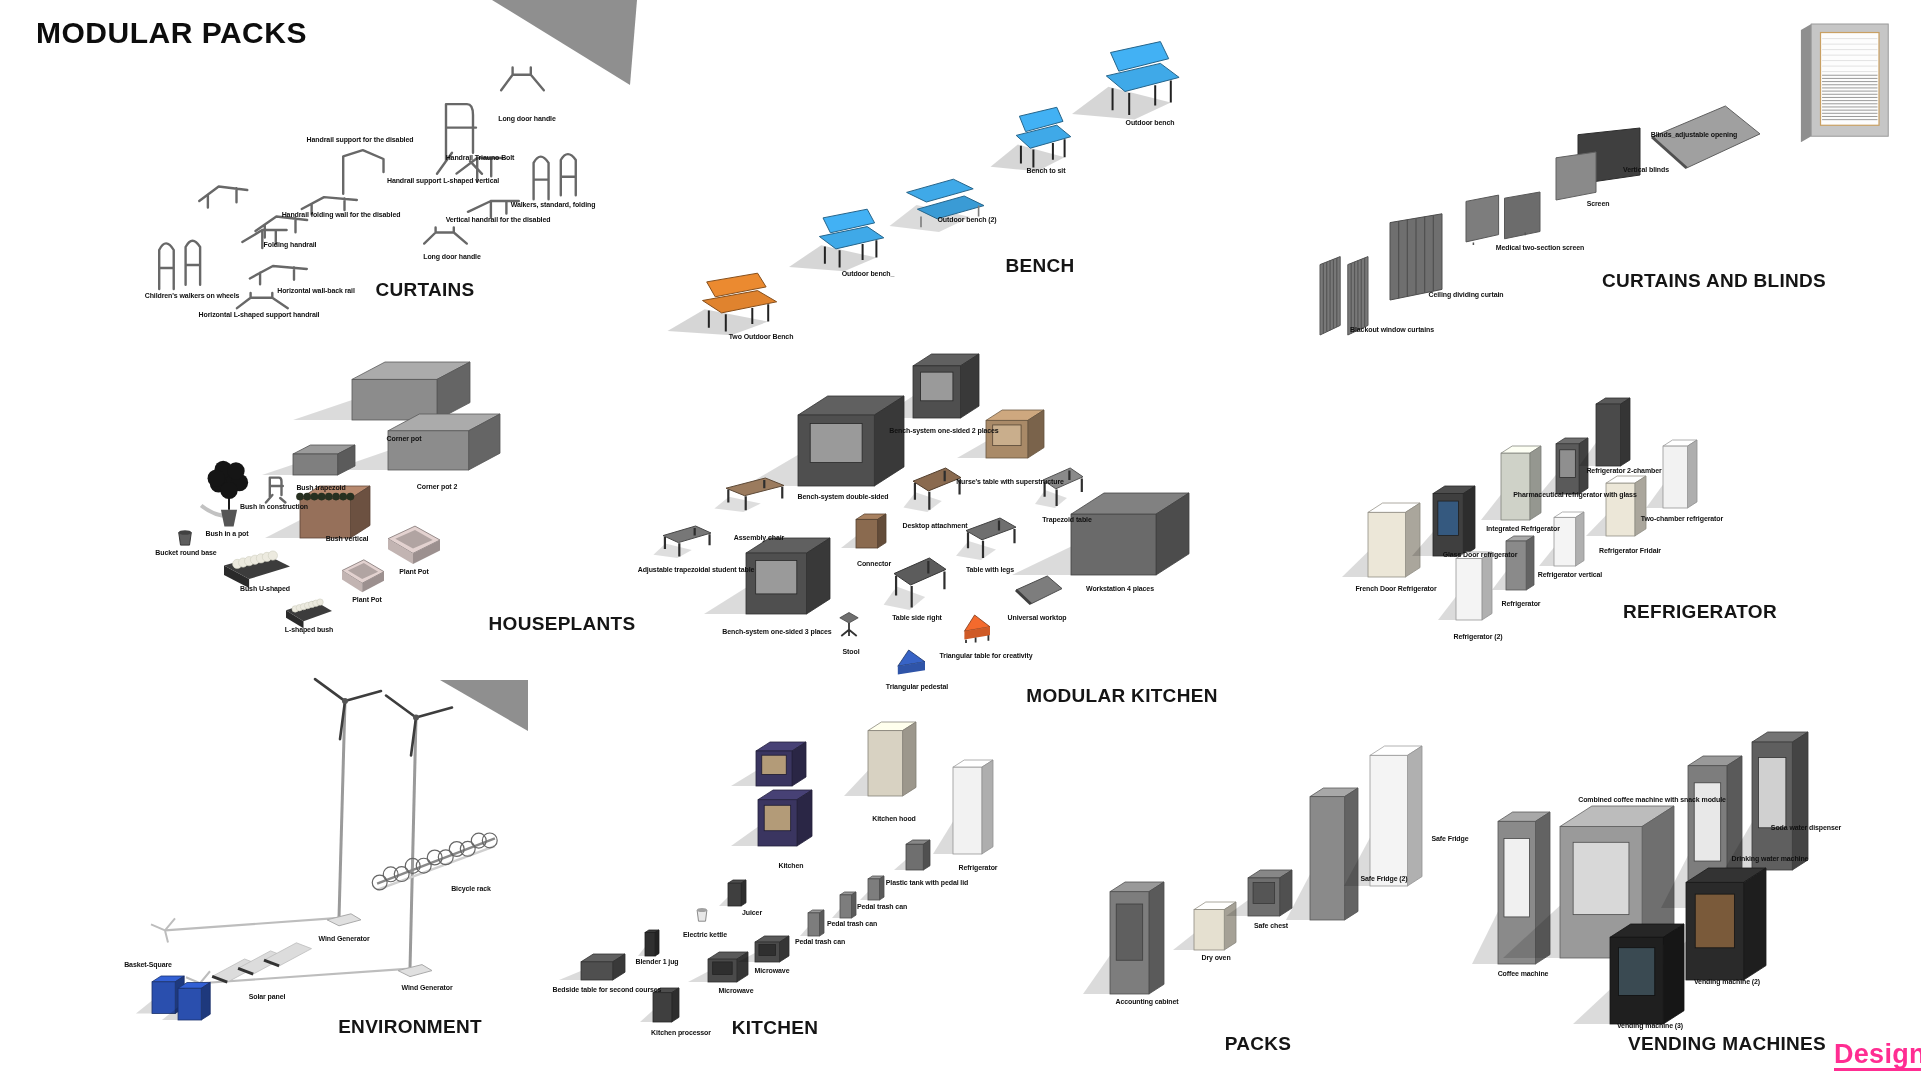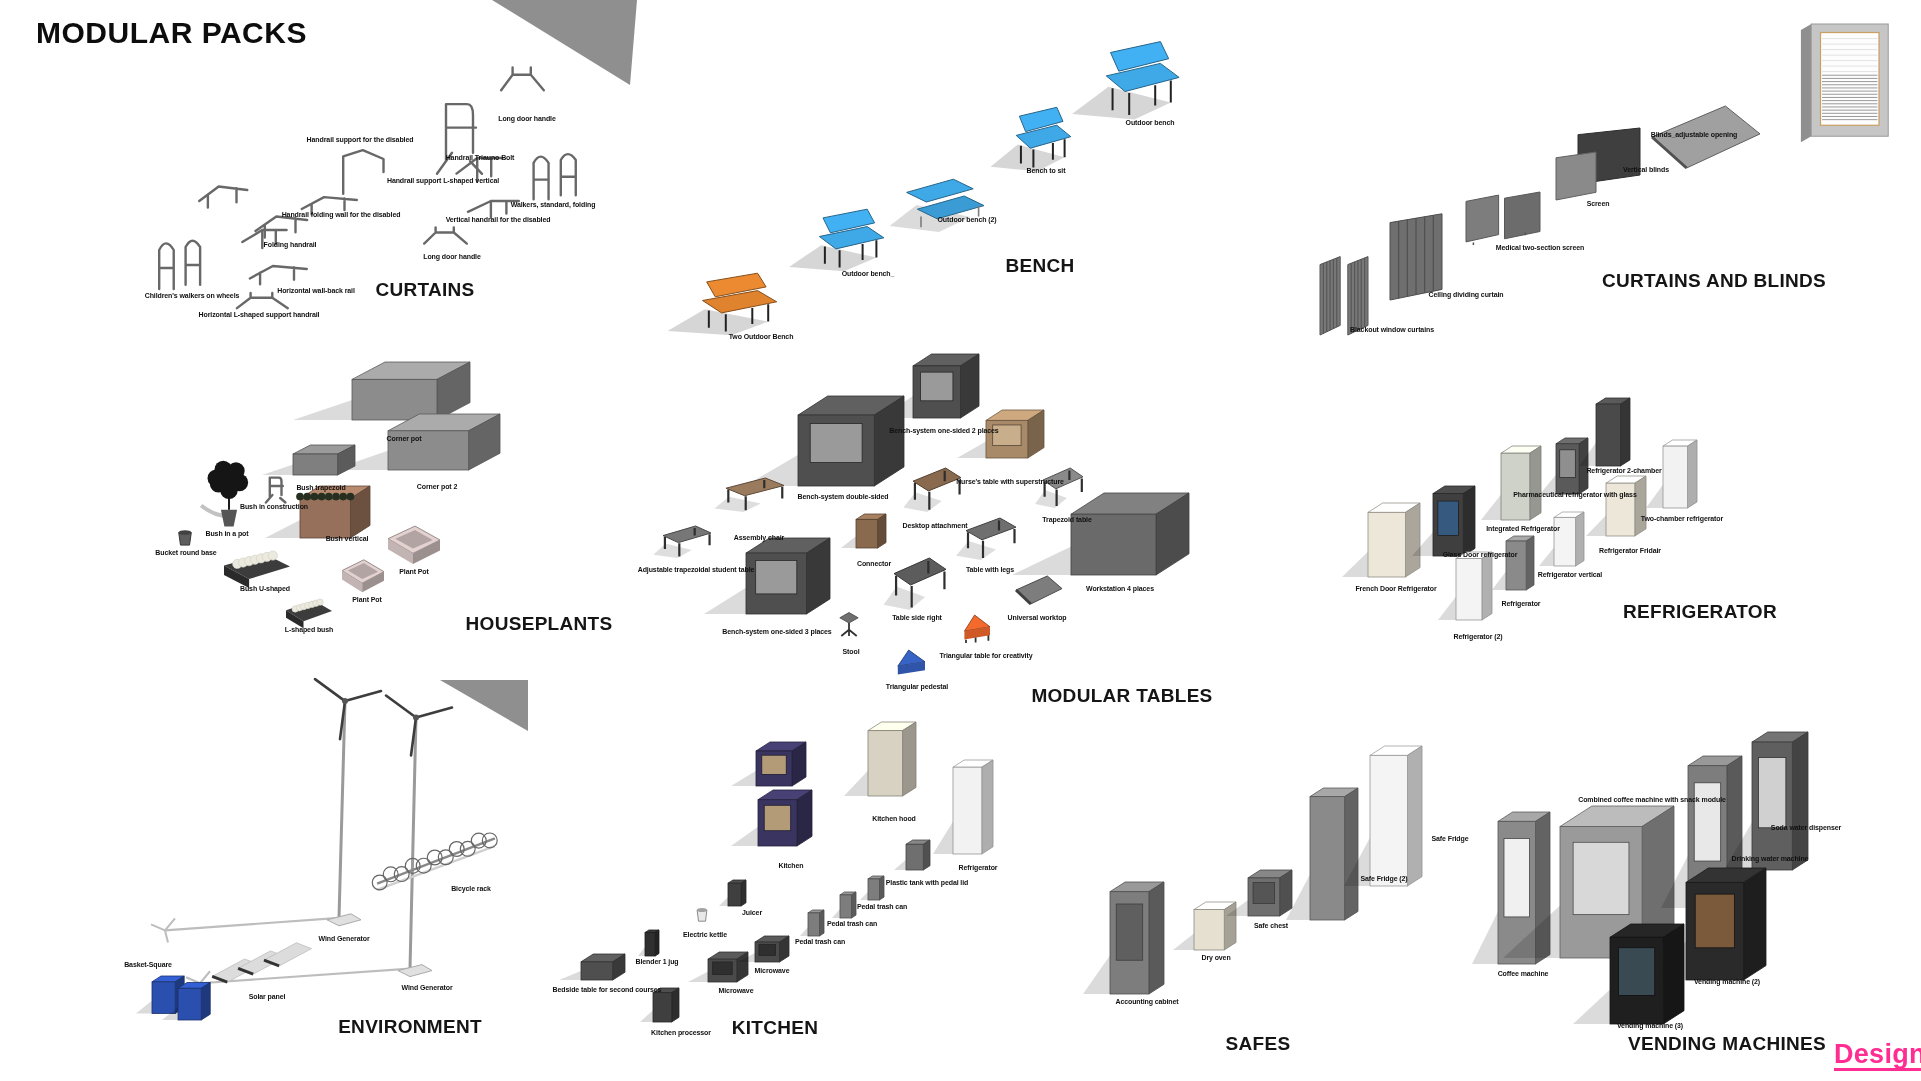--- a/index.html
+++ b/index.html
@@ -236,21 +236,21 @@
         <path d="M16.8,2.9333333333333322 L16.8,72" stroke="rgb(86,86,86)" stroke-width="1.2"></path>
         <polygon points="27.8,9.6 48.0,1.6 48.0,70.4 27.8,80.0" fill="#787878" stroke="rgb(84,84,84)"></polygon>
         <path d="M31.199999999999996,8.266666666666666 L31.199999999999996,78.4" stroke="rgb(86,86,86)" stroke-width="1.2"></path>
         <path d="M34.559999999999995,6.933333333333334 L34.559999999999995,76.8" stroke="rgb(86,86,86)" stroke-width="1.2"></path>
         <path d="M37.919999999999995,5.6 L37.919999999999995,75.2" stroke="rgb(86,86,86)" stroke-width="1.2"></path>
         <path d="M41.279999999999994,4.266666666666667 L41.279999999999994,73.6" stroke="rgb(86,86,86)" stroke-width="1.2"></path>
         <path d="M44.64,2.9333333333333322 L44.64,72" stroke="rgb(86,86,86)" stroke-width="1.2"></path>
       </svg>
     </div>
     <span class="lbl" style="left: 1392px; top: 329px;">Blackout window curtains</span>
-    <div class="sec-title" style="left: 539px; top: 624px;">HOUSEPLANTS</div>
+    <div class="sec-title" style="left: 562px; top: 624px;">HOUSEPLANTS</div>
     <div class="item" style="left: 352px; top: 362px;">
       <svg width="118" height="58">
         <polygon points="-59.0,58.0 5.9,36.0 68.0,51.0 21.2,58.0" fill="#000" opacity=".14"></polygon>
         <polygon points="0.0,17.4 33.0,0.0 118.0,0.0 85.0,17.4" fill="rgb(171,171,171)" stroke="rgb(91,91,91)" stroke-width=".8"></polygon>
         <polygon points="85.0,17.4 118.0,0.0 118.0,40.6 85.0,58.0" fill="rgb(101,101,101)" stroke="rgb(84,84,84)" stroke-width=".8"></polygon>
         <rect x="0" y="17.4" width="84.96" height="40.6" fill="#8c8c8c" stroke="rgb(87,87,87)" stroke-width=".8"></rect>
       </svg>
     </div>
     <span class="lbl" style="left: 404px; top: 438px;">Corner pot</span>
     <div class="item" style="left: 388px; top: 414px;">
@@ -355,21 +355,21 @@
         <circle cx="9.2" cy="12.92" r="3.22" fill="#eceadf" stroke="#cfcfc0" stroke-width=".6"></circle>
         <circle cx="13.34" cy="11.786666666666667" r="3.22" fill="#eceadf" stroke="#cfcfc0" stroke-width=".6"></circle>
         <circle cx="17.48" cy="10.653333333333334" r="3.22" fill="#eceadf" stroke="#cfcfc0" stroke-width=".6"></circle>
         <circle cx="21.62" cy="9.520000000000001" r="3.22" fill="#eceadf" stroke="#cfcfc0" stroke-width=".6"></circle>
         <circle cx="25.759999999999998" cy="8.386666666666667" r="3.22" fill="#eceadf" stroke="#cfcfc0" stroke-width=".6"></circle>
         <circle cx="29.900000000000002" cy="7.253333333333333" r="3.22" fill="#eceadf" stroke="#cfcfc0" stroke-width=".6"></circle>
         <circle cx="34.04" cy="6.12" r="3.22" fill="#eceadf" stroke="#cfcfc0" stroke-width=".6"></circle>
       </svg>
     </div>
     <span class="lbl" style="left: 309px; top: 629px;">L-shaped bush</span>
-    <div class="sec-title" style="left: 1122px; top: 696px;">MODULAR TABLES</div>
+    <div class="sec-title" style="left: 1122px; top: 696px;">MODULAR KITCHEN</div>
     <div class="item" style="left: 913px; top: 354px;">
       <svg width="66" height="64">
         <polygon points="-33.0,64.0 3.3,39.7 38.0,56.3 11.9,64.0" fill="#000" opacity=".14"></polygon>
         <polygon points="0.0,11.9 18.5,0.0 66.0,0.0 47.5,11.9" fill="rgb(96,96,96)" stroke="rgb(51,51,51)" stroke-width=".8"></polygon>
         <polygon points="47.5,11.9 66.0,0.0 66.0,52.1 47.5,64.0" fill="rgb(57,57,57)" stroke="rgb(47,47,47)" stroke-width=".8"></polygon>
         <rect x="0" y="11.879999999999999" width="47.519999999999996" height="52.120000000000005" fill="#4f4f4f" stroke="rgb(49,49,49)" stroke-width=".8"></rect>
         <rect x="7.603199999999999" y="18.1344" width="32.3136" height="28.666000000000004" fill="#9a9a9a" stroke="rgb(40,40,40)" stroke-width=".8"></rect>
       </svg>
     </div>
     <span class="lbl" style="left: 944px; top: 430px;">Bench-system one-sided 2 places</span>
@@ -790,21 +790,21 @@
     <span class="lbl" style="left: 852px; top: 923px;">Pedal trash can</span>
     <div class="item" style="left: 868px; top: 876px;">
       <svg width="16" height="24">
         <polygon points="-8.0,24.0 0.8,14.9 9.2,21.1 2.9,24.0" fill="#000" opacity=".14"></polygon>
         <polygon points="0.0,2.9 4.5,0.0 16.0,0.0 11.5,2.9" fill="rgb(153,153,153)" stroke="rgb(81,81,81)" stroke-width=".8"></polygon>
         <polygon points="11.5,2.9 16.0,0.0 16.0,21.1 11.5,24.0" fill="rgb(90,90,90)" stroke="rgb(75,75,75)" stroke-width=".8"></polygon>
         <rect x="0" y="2.88" width="11.52" height="21.12" fill="#7d7d7d" stroke="rgb(78,78,78)" stroke-width=".8"></rect>
       </svg>
     </div>
     <span class="lbl" style="left: 882px; top: 906px;">Pedal trash can</span>
-    <div class="sec-title" style="left: 1258px; top: 1044px;">SAFES</div>
+    <div class="sec-title" style="left: 1258px; top: 1044px;">PACKS</div>
     <div class="item" style="left: 1110px; top: 882px;">
       <svg width="54" height="112">
         <polygon points="-27.0,112.0 2.7,69.4 31.1,98.6 9.7,112.0" fill="#000" opacity=".14"></polygon>
         <polygon points="0.0,9.7 15.1,0.0 54.0,0.0 38.9,9.7" fill="rgb(153,153,153)" stroke="rgb(81,81,81)" stroke-width=".8"></polygon>
         <polygon points="38.9,9.7 54.0,0.0 54.0,102.3 38.9,112.0" fill="rgb(90,90,90)" stroke="rgb(75,75,75)" stroke-width=".8"></polygon>
         <rect x="0" y="9.719999999999999" width="38.879999999999995" height="102.28" fill="#7d7d7d" stroke="rgb(78,78,78)" stroke-width=".8"></rect>
         <rect x="6.2208" y="21.9936" width="26.438399999999998" height="56.254000000000005" fill="#5f5f5f" stroke="rgb(63,63,63)" stroke-width=".8"></rect>
       </svg>
     </div>
     <span class="lbl" style="left: 1147px; top: 1001px;">Accounting cabinet</span>

